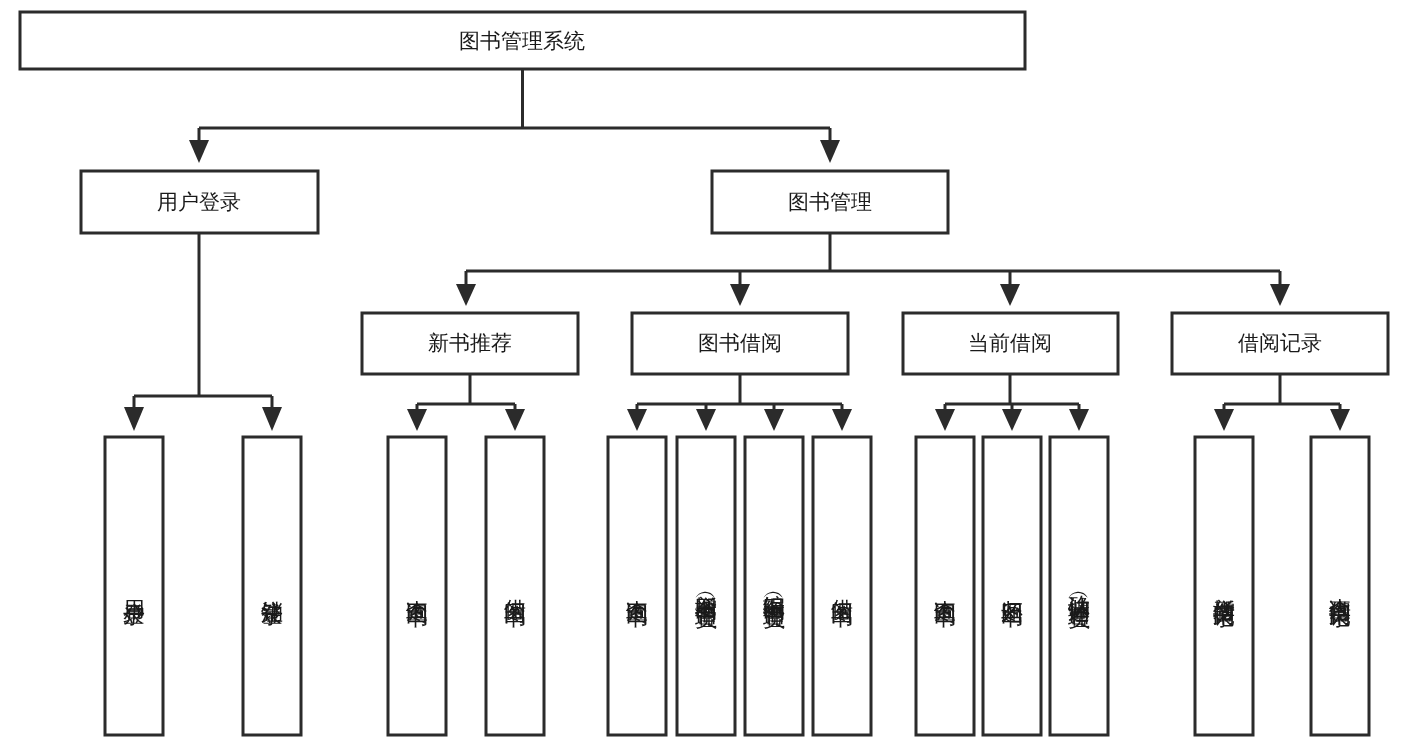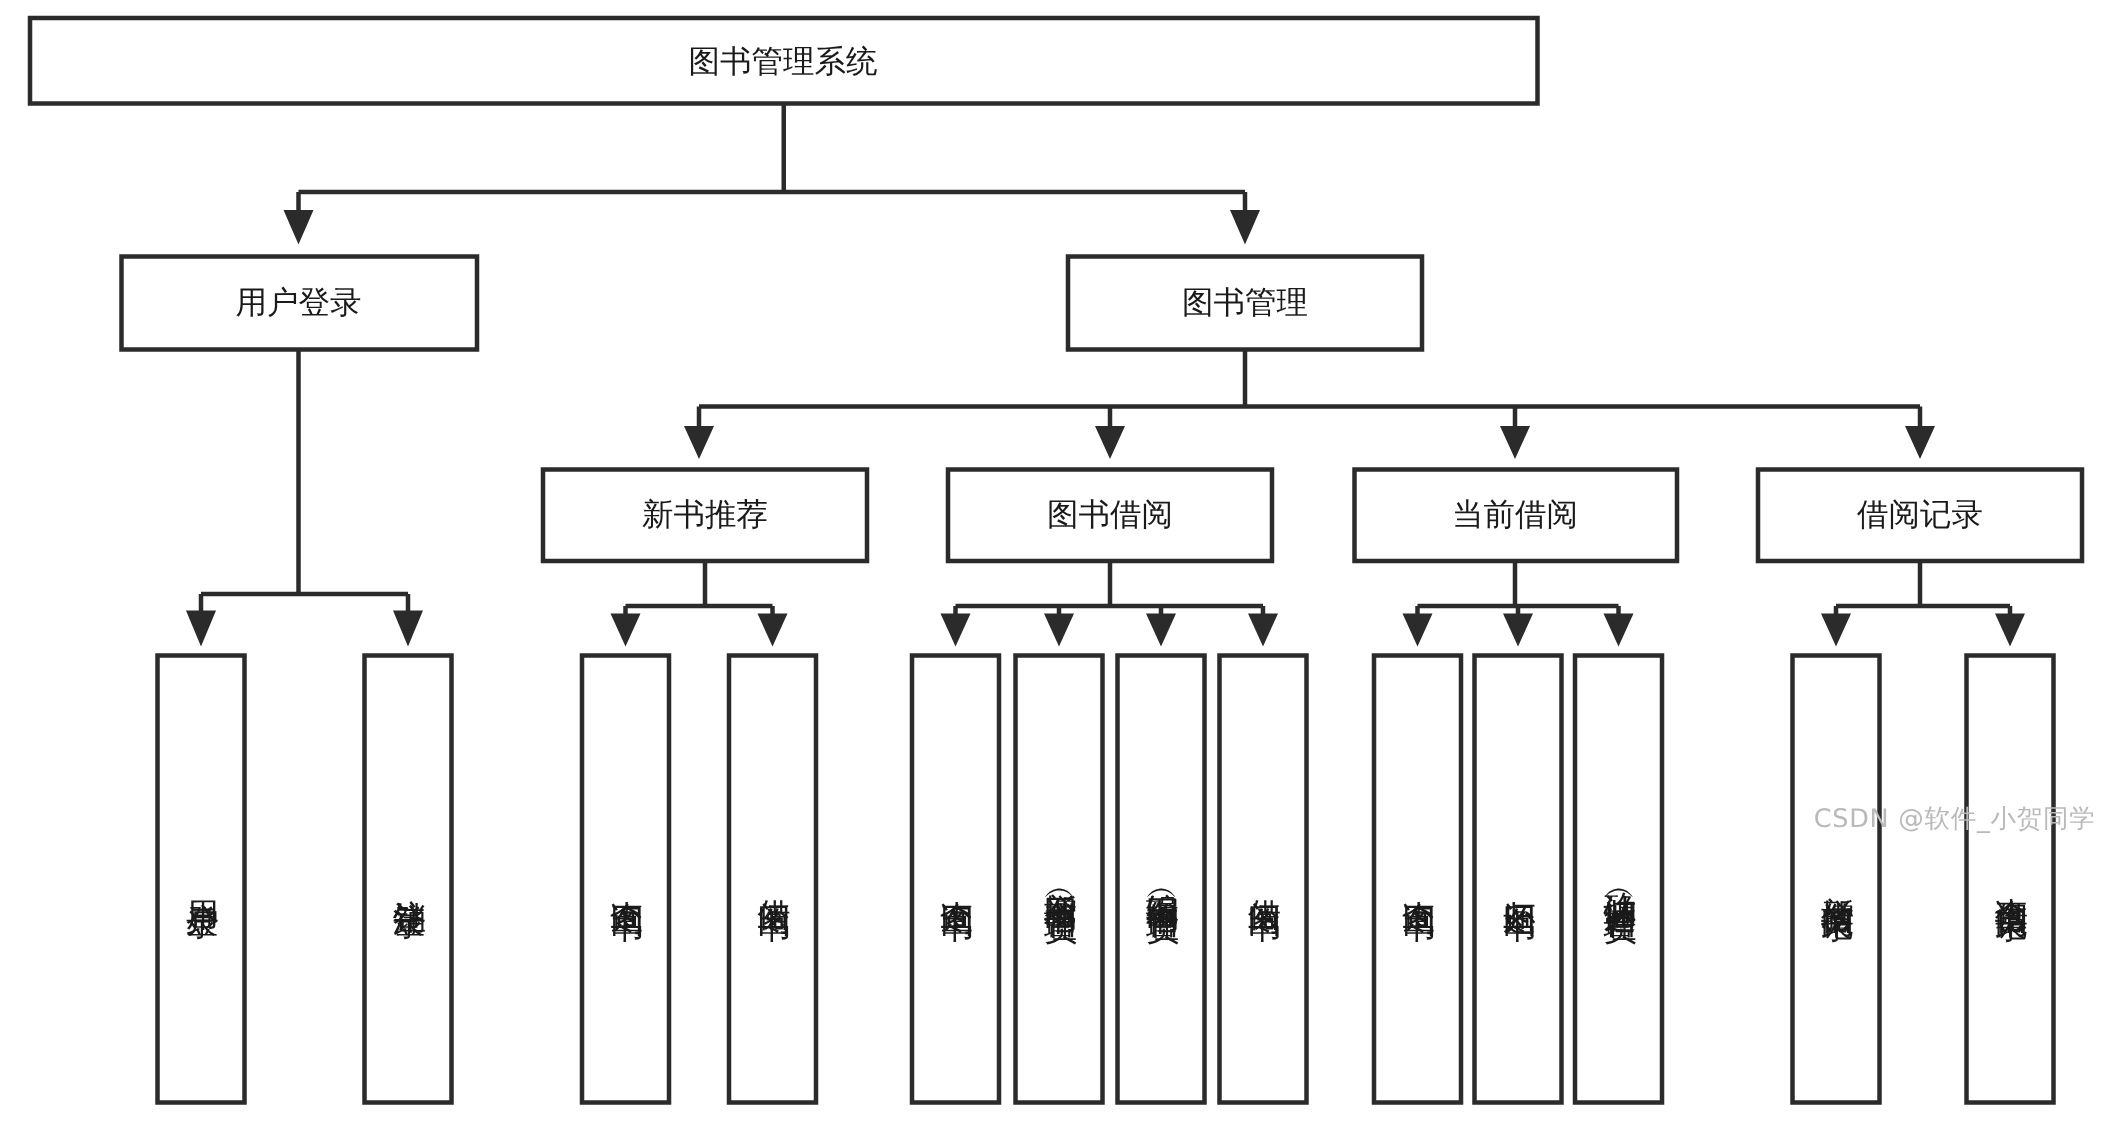--- a/index.html
+++ b/index.html
@@ -224,14 +224,13 @@
   <div class="leaf-label" style="left:608px; top:437px; width:58px; height:298px;">查询图书</div>
   <div class="leaf-label" style="left:677px; top:437px; width:58px; height:298px;">新增图书（管理员）</div>
   <div class="leaf-label" style="left:745px; top:437px; width:58px; height:298px;">编辑图书（管理员）</div>
   <div class="leaf-label" style="left:813px; top:437px; width:58px; height:298px;">借阅图书</div>
   <div class="leaf-label" style="left:916px; top:437px; width:58px; height:298px;">查询图书</div>
   <div class="leaf-label" style="left:983px; top:437px; width:58px; height:298px;">归还图书</div>
   <div class="leaf-label" style="left:1050px; top:437px; width:58px; height:298px;">确认归还（管理员）</div>
   <div class="leaf-label" style="left:1195px; top:437px; width:58px; height:298px;">新增借阅记录</div>
   <div class="leaf-label" style="left:1311px; top:437px; width:58px; height:298px;">查询借阅记录</div>
 
-  <div class="watermark">CSDN @软件_小贺同学</div>
 </div>
 
 </body></html>

